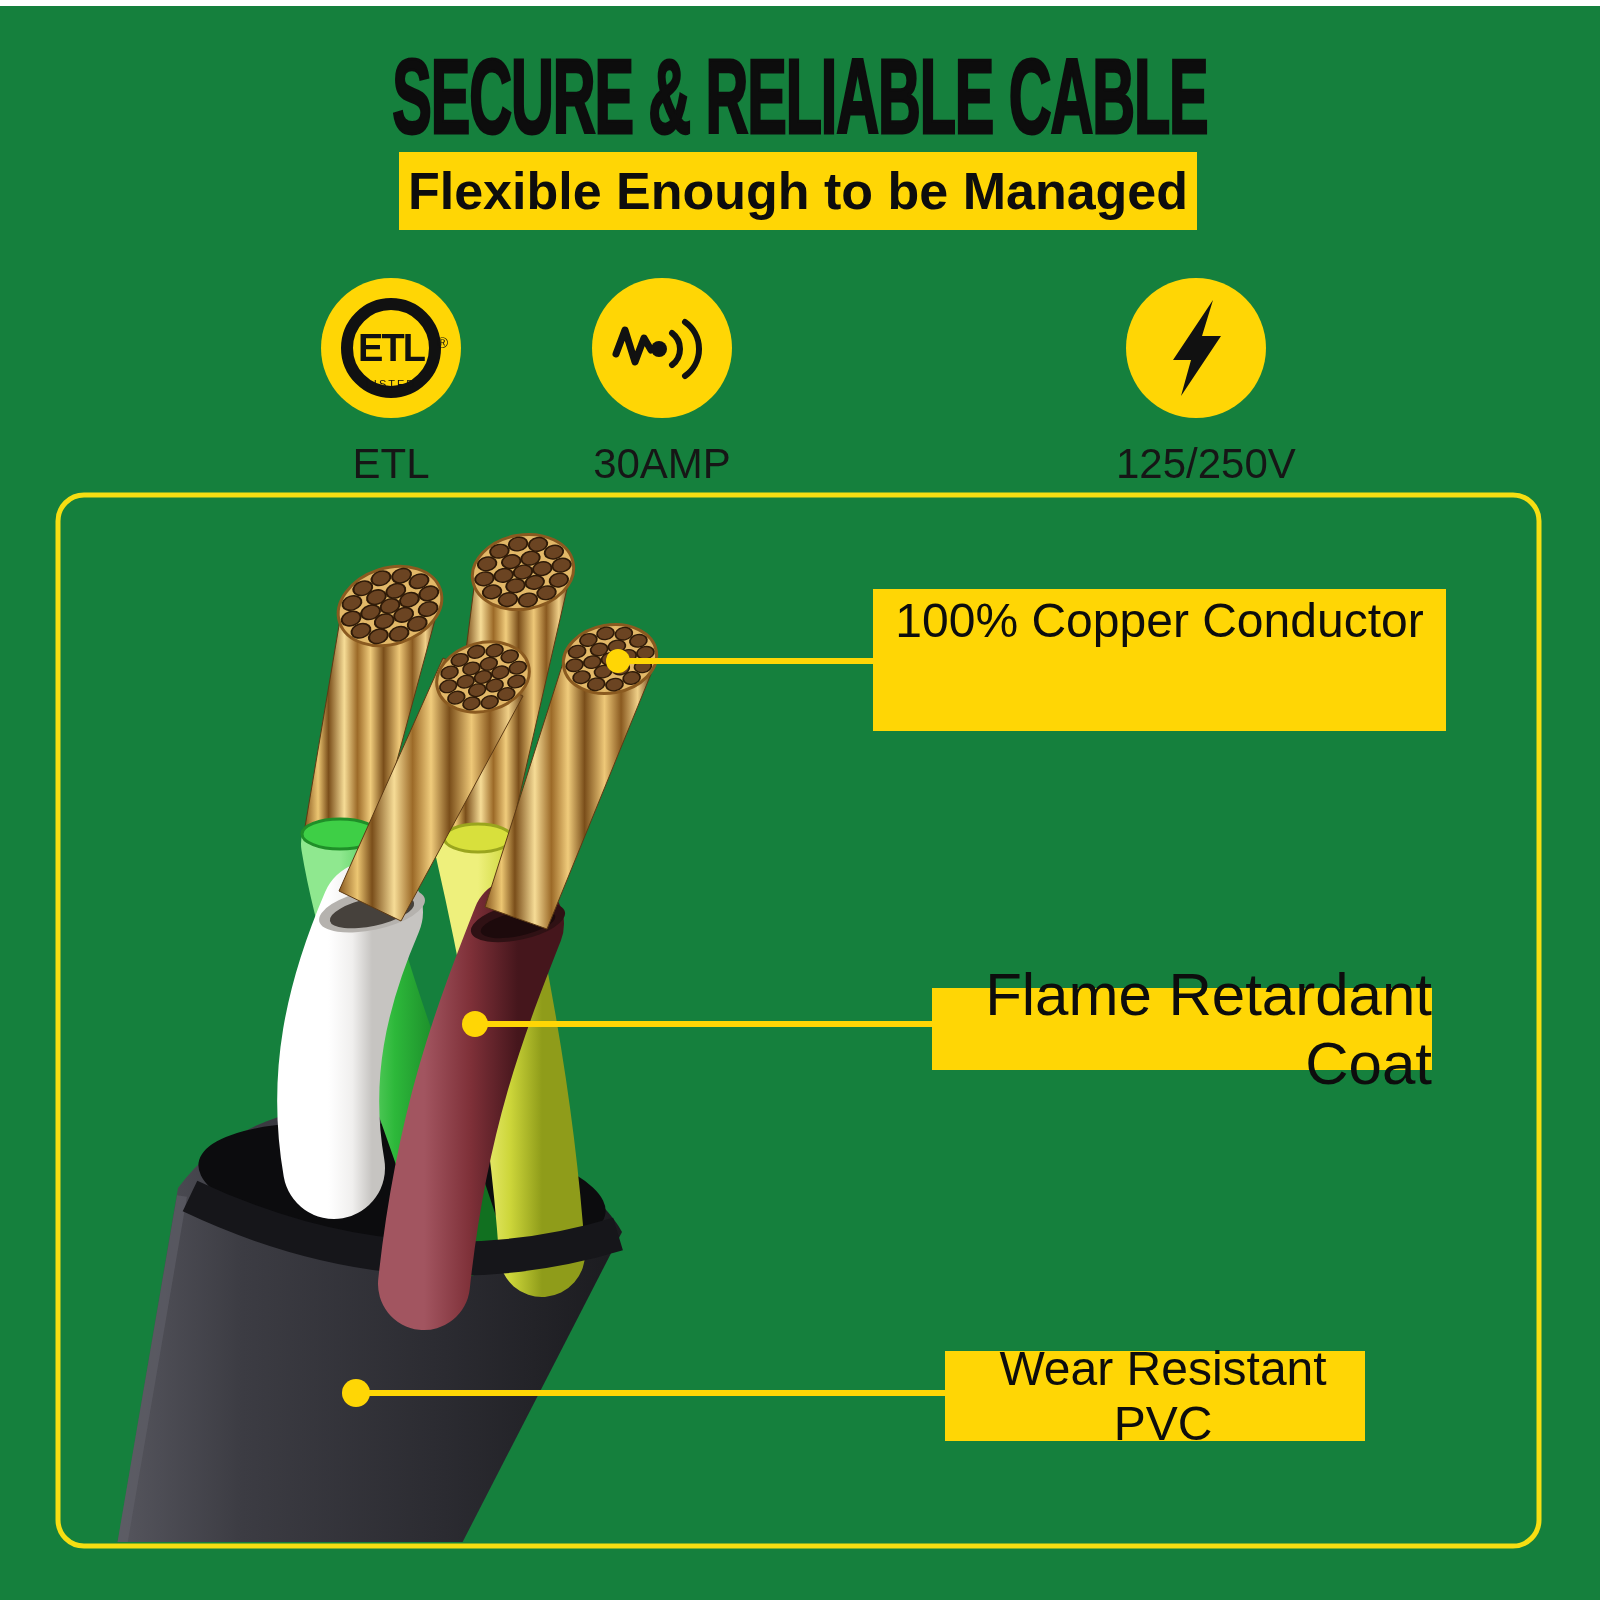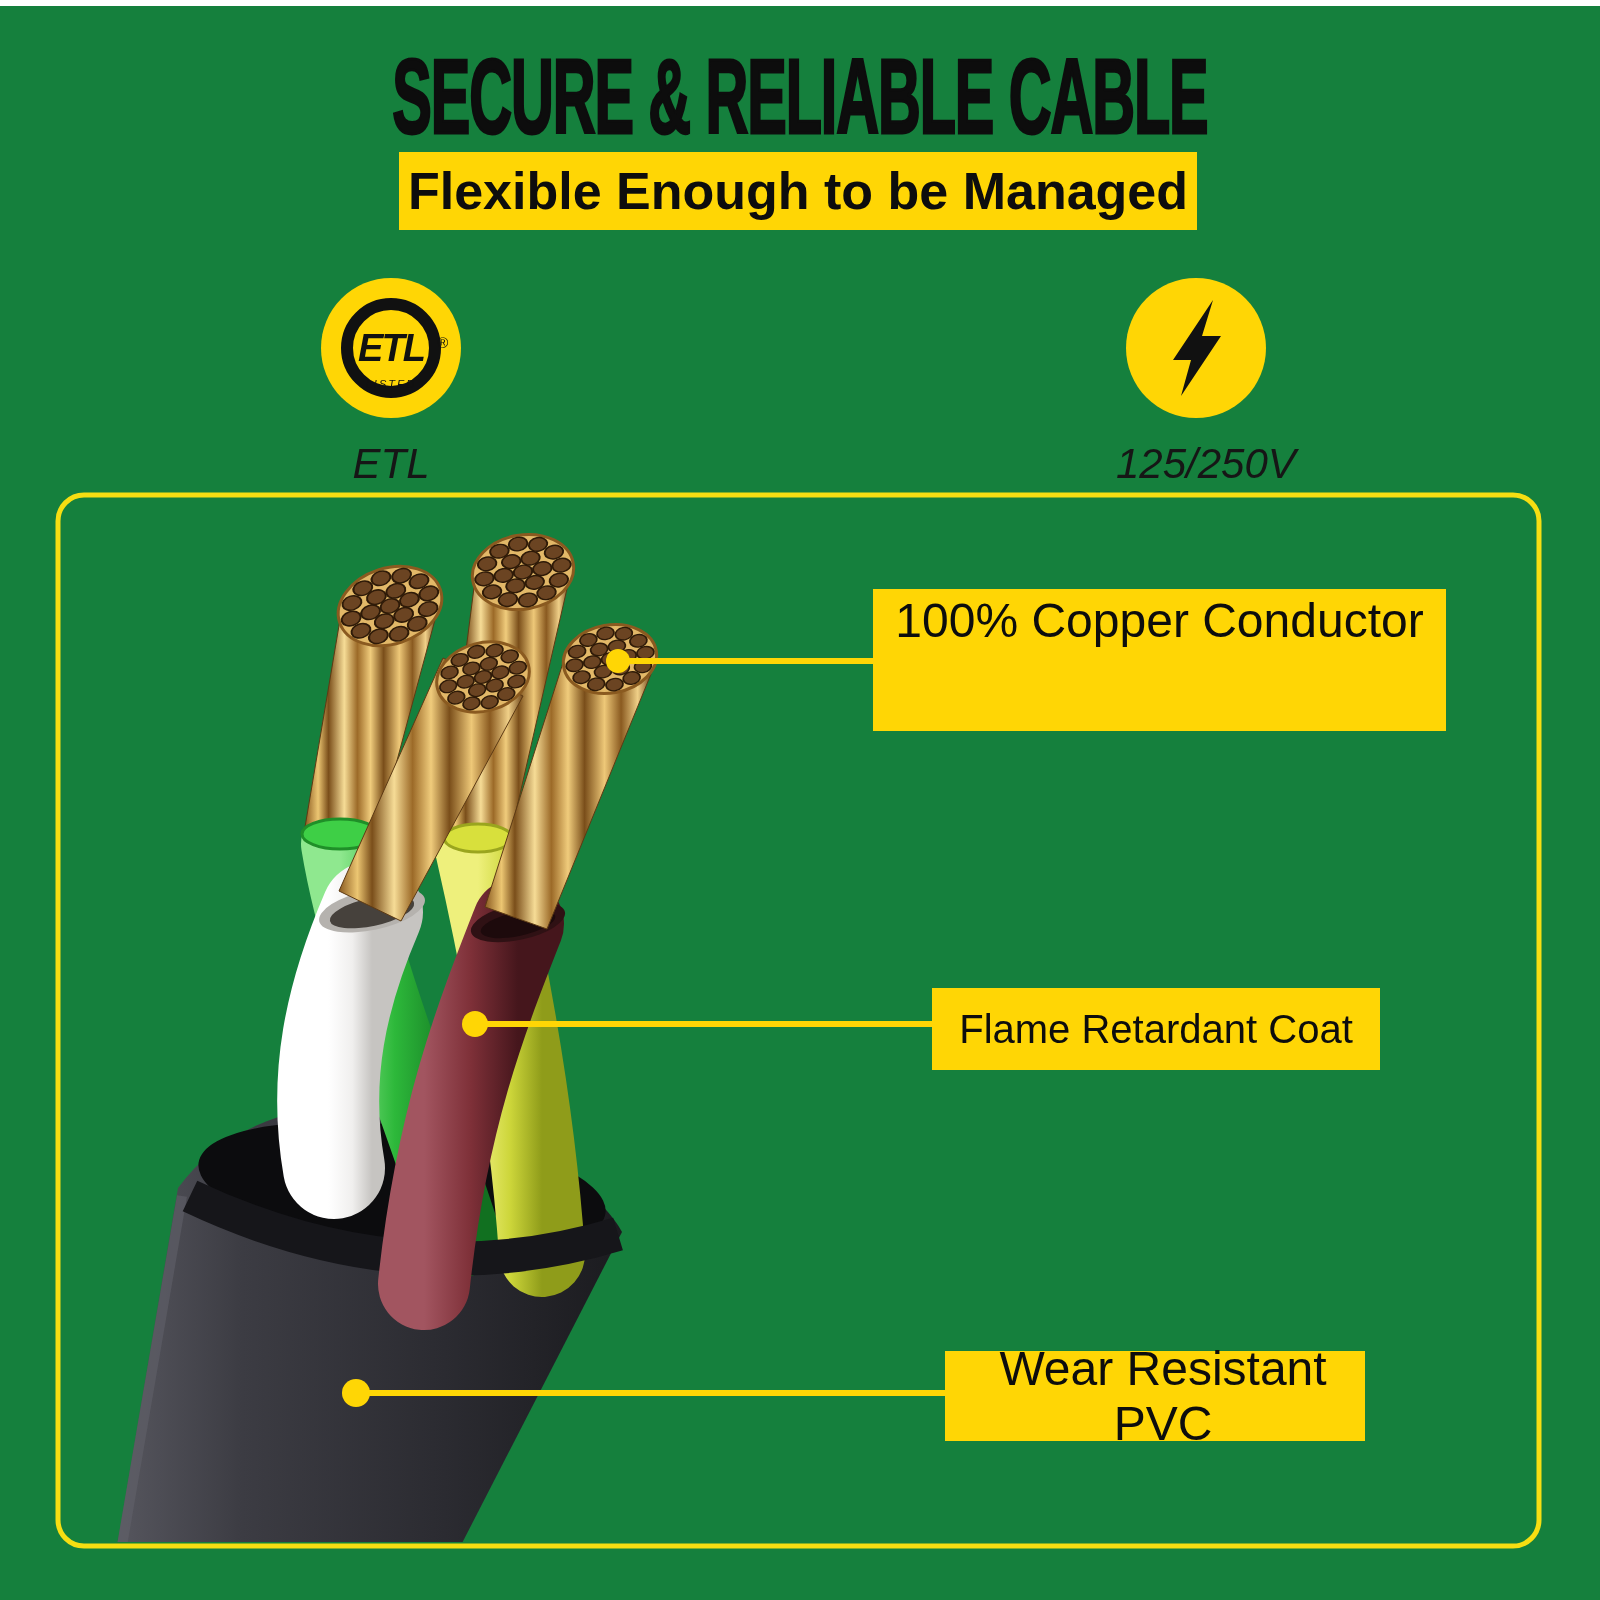--- a/index.html
+++ b/index.html
@@ -15,31 +15,31 @@
   
   .title-wrap{position:absolute;left:0;right:0;top:30px;text-align:center;white-space:nowrap;}
   .title{display:inline-block;font-size:106px;font-weight:700;letter-spacing:-2px;
          color:#0d0d0d;-webkit-text-stroke:3px #0d0d0d;
          transform:scaleX(0.56);transform-origin:50% 50%;}
   .banner{position:absolute;left:399px;top:146px;width:798px;height:78px;
           background:var(--accent);display:flex;align-items:center;justify-content:center;}
   .banner span{font-size:52px;font-weight:700;color:#0d0d0d;}
 
   
-  .feature{position:absolute;width:160px;text-align:center;font-style:italic;}
+  .feature{position:absolute;width:160px;text-align:center;}
   .feature .circle{width:140px;height:140px;border-radius:50%;background:var(--accent);
                    margin:0 auto;display:flex;align-items:center;justify-content:center;}
   .feature .label{margin-top:22px;font-size:42px;color:#161616;}
   .f1{left:311px;top:272px;} .f2{left:582px;top:272px;} .f3{left:848px;top:272px;} .f4{left:1116px;top:272px;}
 
   
   .callout{position:absolute;background:var(--accent);color:#0d0d0d;text-align:center;z-index:3;}
   .co1{left:873px;top:583px;width:573px;height:142px;}
   .co1 div{font-size:48px;line-height:64px;}
-  .co2{left:932px;top:982px;width:448px;height:82px;display:flex;align-items:center;justify-content:center;font-size:40px;text-align:right;}
+  .co2{left:932px;top:982px;width:500px;height:82px;display:flex;align-items:center;justify-content:center;font-size:60px;text-align:right;}
   .co3{left:945px;top:1345px;width:420px;height:90px;display:flex;align-items:center;justify-content:center;font-size:48px;padding-left:16px;}
 
   .scene{position:absolute;left:0;top:0;width:1600px;height:1600px;z-index:1;}
 </style>
 </head>
 <body>
 
 <div class="page">
 
   <div class="title-wrap">
@@ -55,20 +55,31 @@
       <svg width="140" height="140" viewBox="-70 -70 140 140">
         <circle r="44" fill="none" stroke="#111" stroke-width="12"></circle>
         <text text-anchor="middle" y="13" font-size="38" font-weight="bold" letter-spacing="-2" fill="#111">ETL</text>
         <text text-anchor="middle" y="40" font-size="11" letter-spacing="2" fill="#111">LISTED</text>
         <text x="46" y="0" font-size="15" fill="#111">®</text>
       </svg>
     </div>
     <div class="label">ETL</div>
   </div>
 
+  <div class="feature f2">
+    <div class="circle">
+      <svg width="140" height="140" viewBox="-70 -70 140 140">
+        <path d="M-46,6 L-37,-18 L-27,14 L-18,-10 L-11,2" fill="none" stroke="#111" stroke-width="7" stroke-linejoin="round" stroke-linecap="round"></path>
+        <circle cx="-3" cy="1" r="8" fill="#111"></circle>
+        <path d="M10,-15 a20,20 0 0 1 0,32" fill="none" stroke="#111" stroke-width="6" stroke-linecap="round"></path>
+        <path d="M23,-26 a33,33 0 0 1 0,54" fill="none" stroke="#111" stroke-width="6" stroke-linecap="round"></path>
+      </svg>
+    </div>
+    <div class="label">30AMP</div>
+  </div>
 
 
   <div class="feature f4">
     <div class="circle">
       <svg width="140" height="140" viewBox="-70 -70 140 140">
         <polygon points="17,-48 -23,12 -5,12 -15,48 25,-12 6,-12" fill="#111"></polygon>
       </svg>
     </div>
     <div class="label">125/250V</div>
   </div>

